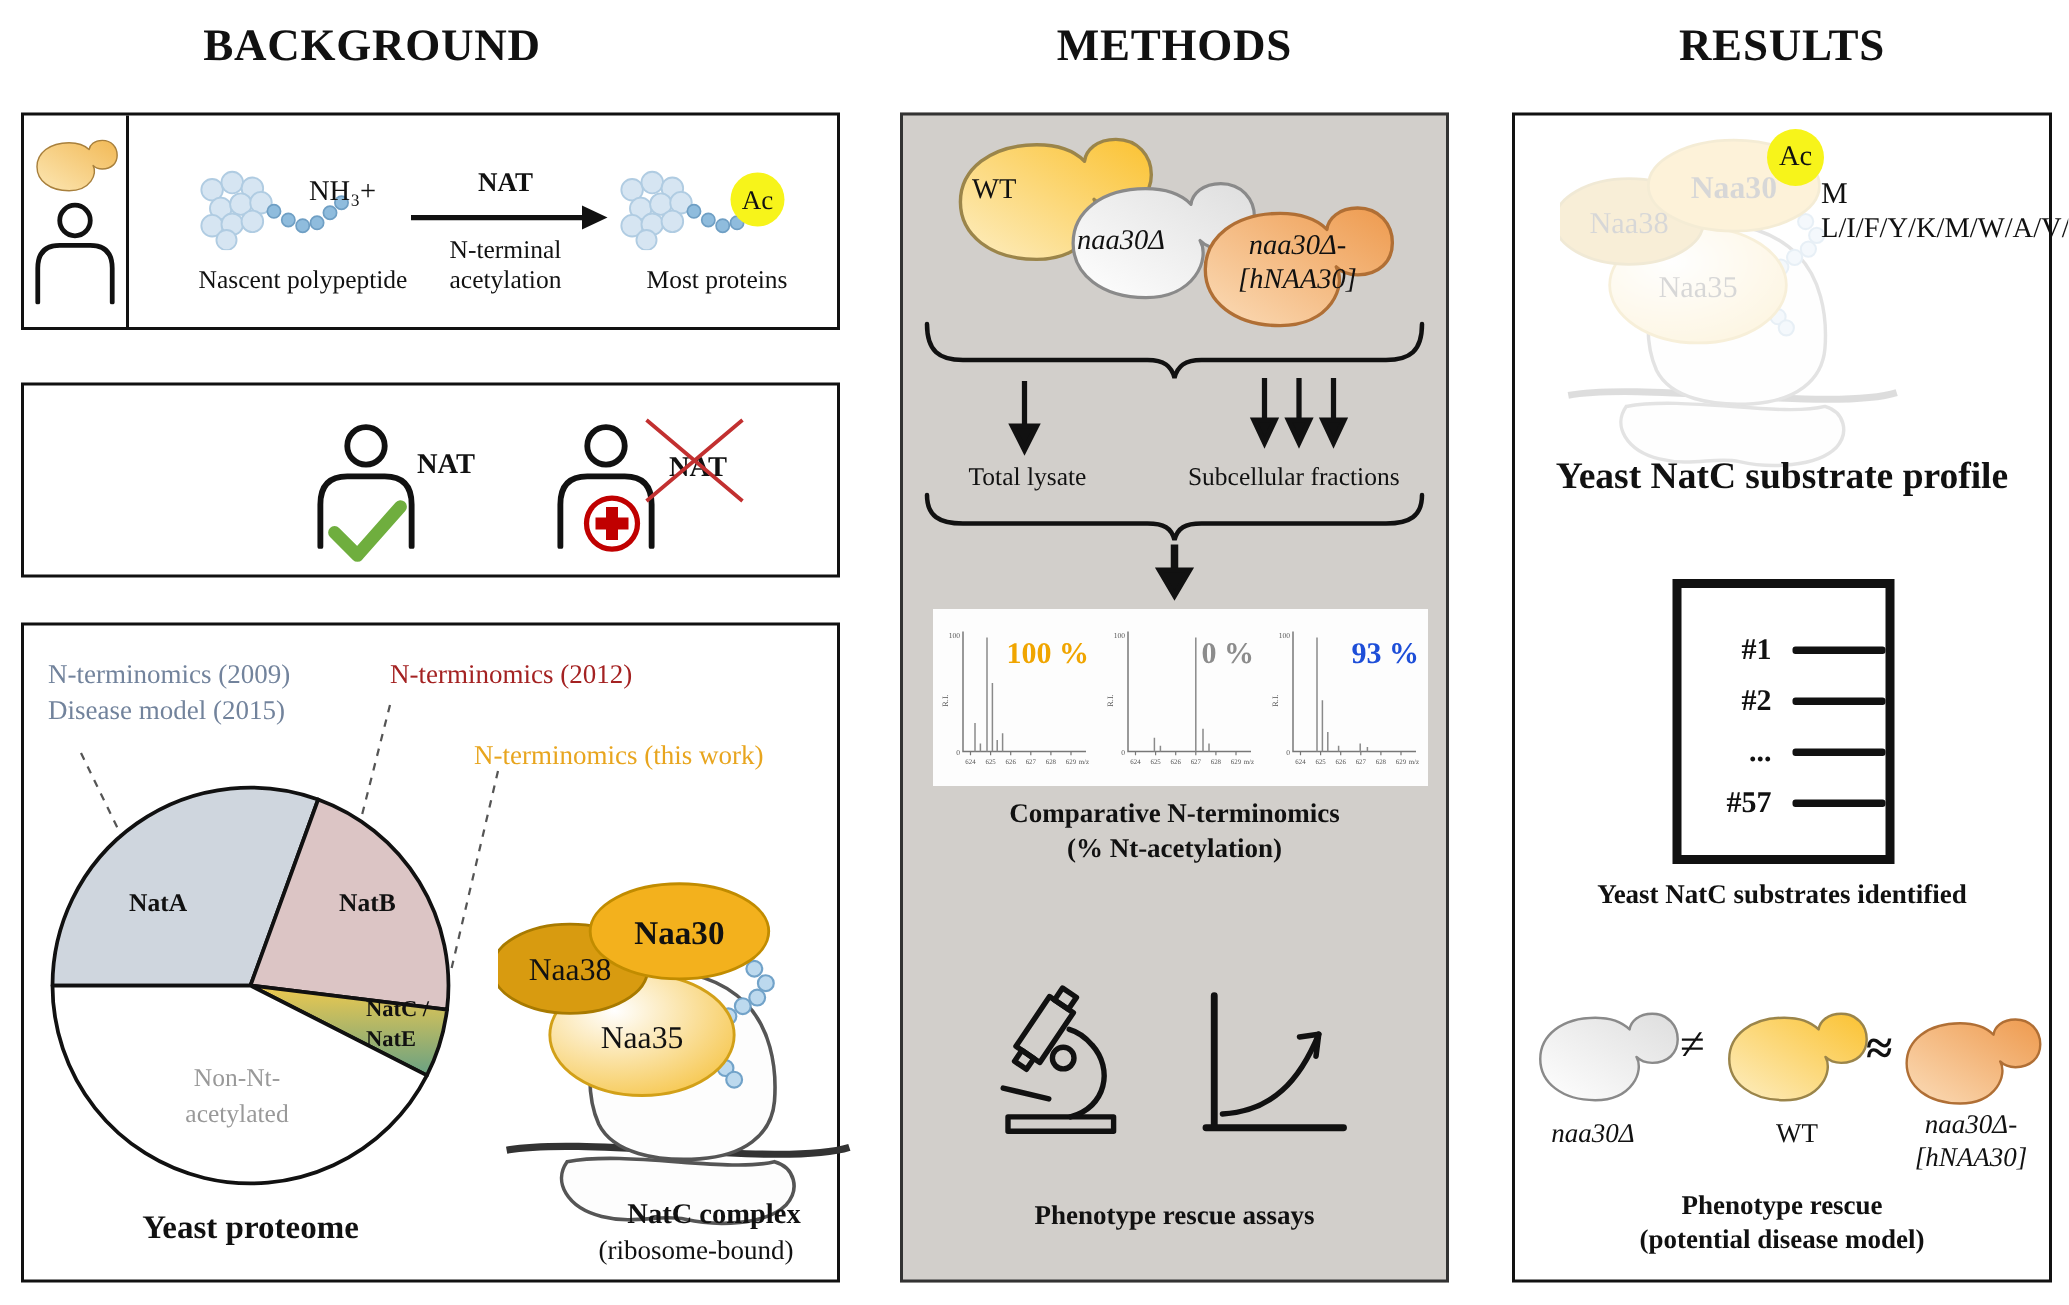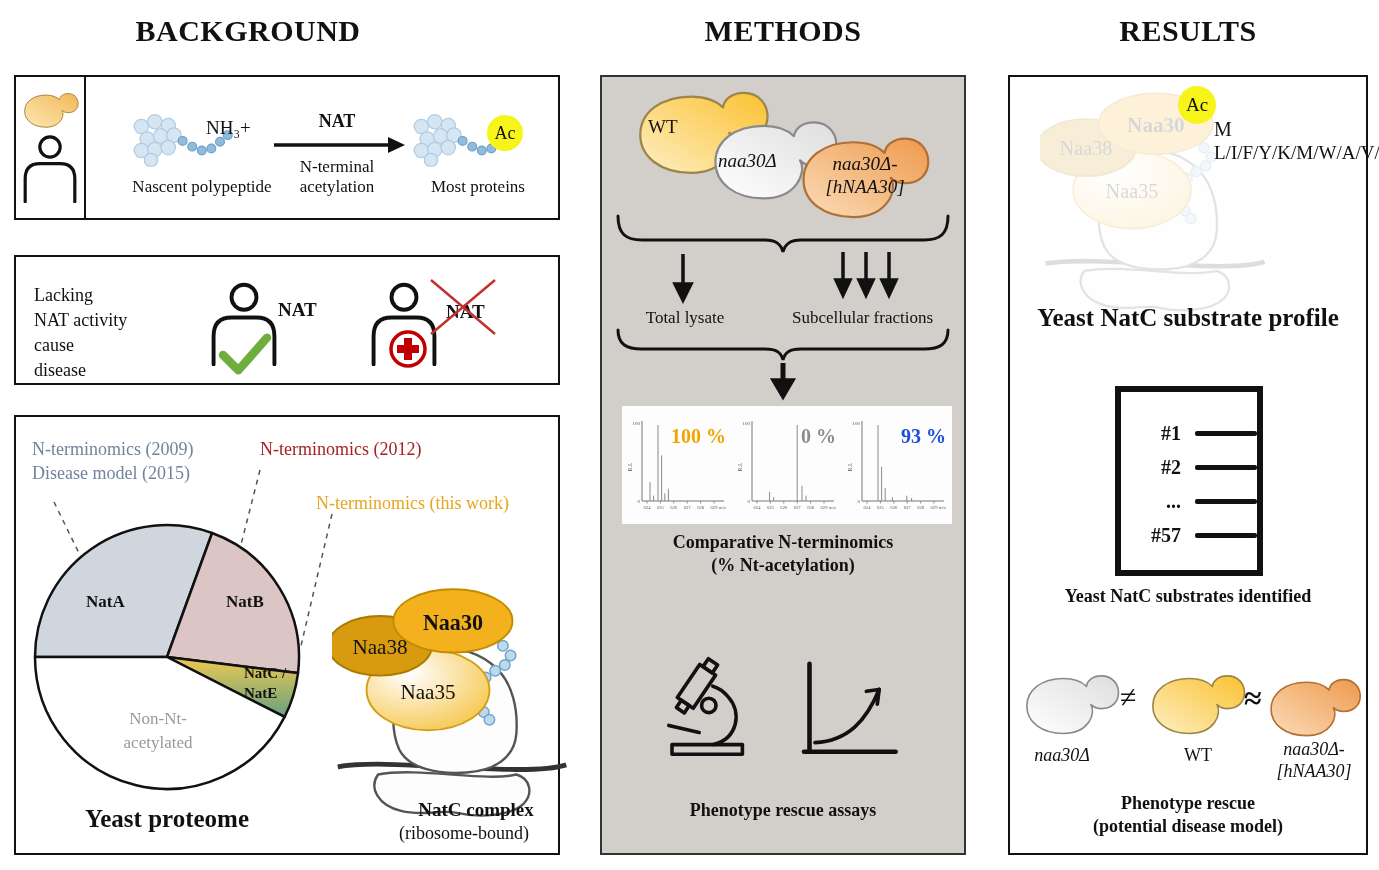--- a/index.html
+++ b/index.html
@@ -168,26 +168,20 @@
     <use href="#sym-poly"></use>
   </svg>
   <div class="abs ac-circle" style="left:471px;top:38px;width:36px;height:36px">
     <span>Ac</span>
   </div>
   <div class="abs ctr lbl17" style="left:86px;top:100px;width:200px">Nascent polypeptide</div>
   <div class="abs ctr lbl17" style="left:392px;top:100px;width:140px">Most proteins</div>
 </div>
 
 <div class="panel" style="left:14px;top:255px;width:546px;height:130px">
-  <div class="abs" style="left:18px;top:26px;font-size:18px;line-height:25px">
-    <div>Lacking</div>
-    <div>NAT activity</div>
-    <div>cause</div>
-    <div>disease</div>
-  </div>
   <svg class="abs" style="left:189px;top:22px" width="78" height="88" viewBox="0 0 100 110">
     <use href="#sym-person"></use>
   </svg>
   <svg class="abs" style="left:200px;top:76px" width="58" height="42" viewBox="0 0 58 44">
     <path d="M 6,23 L 22,39 L 52,5" fill="none" stroke="#6fae3e" stroke-width="9" stroke-linecap="round" stroke-linejoin="round"></path>
   </svg>
   <div class="abs b" style="left:262px;top:42px;font-size:19px">NAT</div>
   <svg class="abs" style="left:349px;top:22px" width="78" height="88" viewBox="0 0 100 110">
     <use href="#sym-person"></use>
   </svg>
@@ -227,21 +221,21 @@
         <path d="M 140,140 L 8.0,140.0 A 132 132 0 0 1 185.1,16.0 Z" fill="#cfd6de" stroke="#111" stroke-width="2.5" stroke-linejoin="round"></path>
         <path d="M 140,140 L 185.1,16.0 A 132 132 0 0 1 271.0,156.1 Z" fill="#dcc5c5" stroke="#111" stroke-width="2.5" stroke-linejoin="round"></path>
         <path d="M 140,140 L 271.0,156.1 A 132 132 0 0 1 257.6,199.9 Z" fill="url(#pieGrad2)" stroke="#111" stroke-width="2.5" stroke-linejoin="round"></path>
         <path d="M 140,140 L 257.6,199.9 A 132 132 0 0 1 8.0,140.0 Z" fill="#ffffff" stroke="#111" stroke-width="2.5" stroke-linejoin="round"></path>
       </svg>
 
   <div class="abs pielbl" style="left:70px;top:175px;width:90px">NatA</div>
   <div class="abs pielbl" style="left:210px;top:175px;width:90px">NatB</div>
   <div class="abs pielbl" style="left:228px;top:246px;width:66px;font-size:15px;line-height:20px">NatC / NatE</div>
   <div class="abs pielbl greylbl ctr" style="left:82px;top:290px;width:120px;font-size:17px;line-height:24px">Non-Nt-acetylated</div>
-  <div class="abs cap ctr" style="left:56px;top:388px;width:190px;font-size:25px">Yeast proteome</div>
+  <div class="abs cap ctr" style="left:56px;top:388px;width:190px;font-size:22px">Yeast proteome</div>
 
   <svg class="abs" style="left:316px;top:167px" width="240" height="260" viewBox="0 0 250 270">
     <use href="#sym-natc"></use>
   </svg>
   <div class="abs cap ctr" style="left:360px;top:382px;width:200px;font-size:19px">NatC complex</div>
   <div class="abs ctr" style="left:348px;top:406px;width:200px;font-size:18px">(ribosome-bound)</div>
 </div>
 
 <div id="methods-panel" class="panel" style="left:600px;top:75px;width:366px;height:780px"></div>
 

